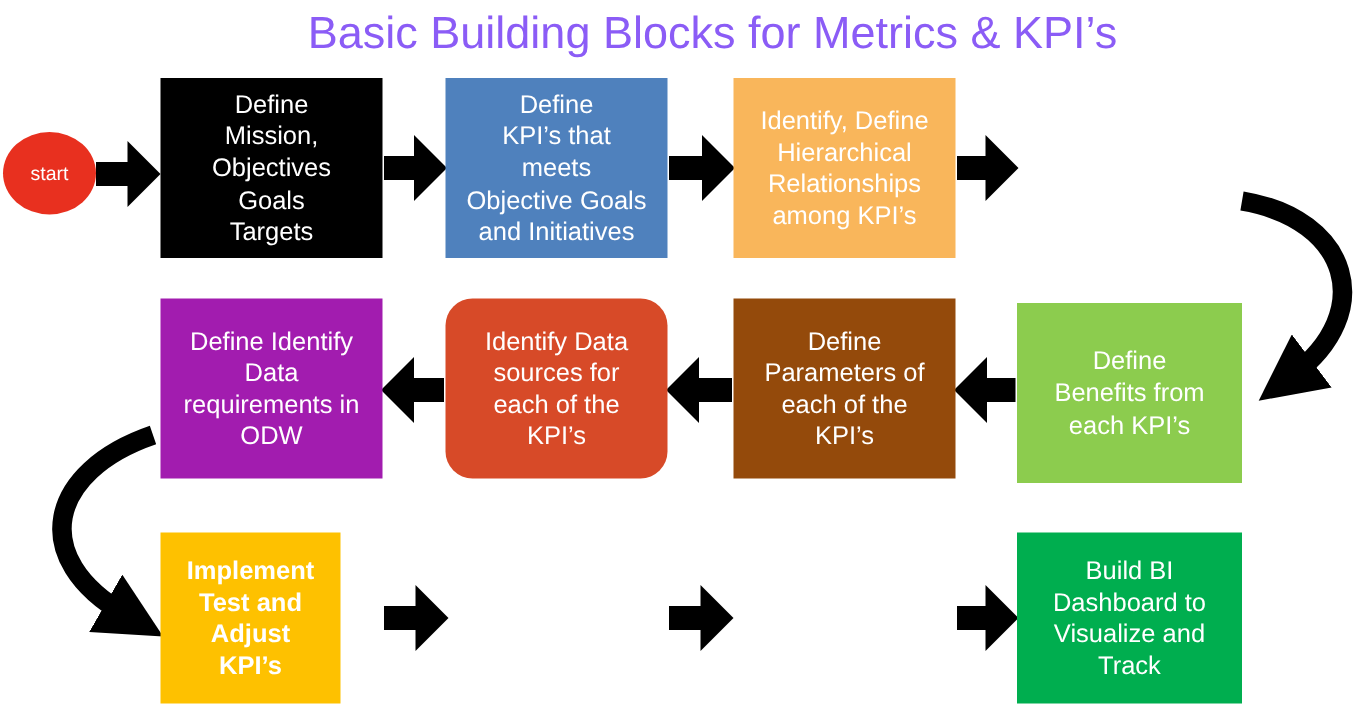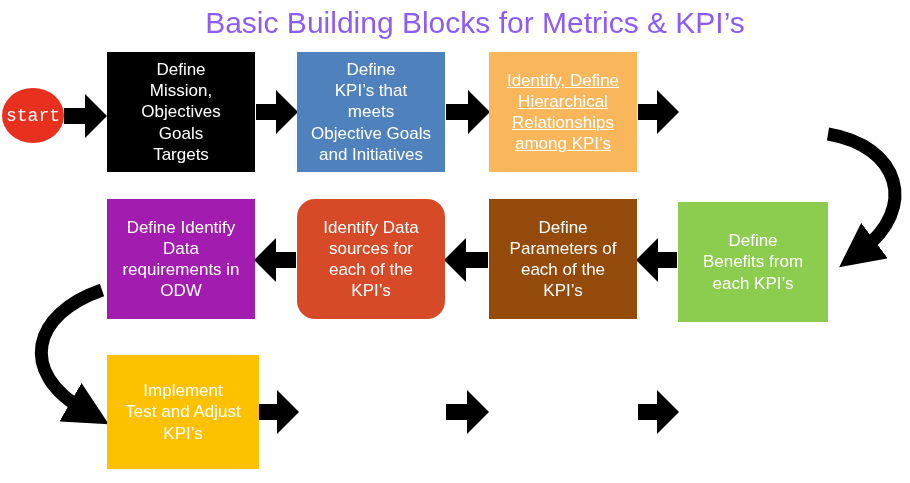--- a/index.html
+++ b/index.html
@@ -7,37 +7,37 @@
     position:relative;width:910px;height:483px;background:#ffffff;overflow:hidden;
     font-family:"Liberation Sans",sans-serif;
   }
   .title{
     position:absolute;top:6px;left:0;width:100%;margin:0;
     text-align:center;font-size:30px;font-weight:400;color:#8b5cf6;letter-spacing:0;padding-left:20px;
   }
   .start{
     position:absolute;left:2px;top:88px;width:62px;height:55px;border-radius:50%;
     display:flex;align-items:center;justify-content:center;
-    color:#ffffff;font-size:18px;font-family:Liberation Mono, monospace;
+    color:#ffffff;font-size:13px;
   }
   .box{
     position:absolute;display:flex;align-items:center;justify-content:center;
     text-align:center;color:#ffffff;font-size:17px;line-height:1.24;
     white-space:pre-line;padding:2px;box-sizing:border-box;
   }
   
   .b1 {left:107px;top:52px; width:148px;height:120px;}
   .b2 {left:297px;top:52px; width:148px;height:120px;}
   .b3 {left:489px;top:52px; width:148px;height:120px;}
   .b4 {left:678px;top:52px; width:150px;height:120px;}
   .b5 {left:107px;top:199px;width:148px;height:120px;}
   .b6 {left:297px;top:199px;width:148px;height:120px;}
   .b7 {left:489px;top:199px;width:148px;height:120px;}
   .b8 {left:678px;top:202px;width:150px;height:120px;}
-  .b9 {left:107px;top:355px;width:152px;height:114px;}
+  .b9 {left:107px;top:355px;width:120px;height:114px;font-weight:bold;}
   .b10{left:297px;top:355px;width:148px;height:114px;}
   .b11{left:489px;top:355px;width:148px;height:114px;}
   .b12{left:678px;top:355px;width:150px;height:114px;}
   .arrows{position:absolute;left:0;top:0;width:910px;height:483px;pointer-events:none;}
 </style>
 </head>
 <body>
 
 <div class="canvas">
 
@@ -74,21 +74,21 @@
   <div class="box b1" style="background-color: rgb(0, 0, 0);">Define
 Mission,
 Objectives
 Goals
 Targets</div>
   <div class="box b2" style="background-color: rgb(79, 129, 189);">Define
 KPI’s that
 meets
 Objective Goals
 and Initiatives</div>
-  <div class="box b3" style="background-color: rgb(249, 182, 91); text-decoration: underline;">Identify, Define
+  <div class="box b3" style="background-color: rgb(249, 182, 91);">Identify, Define
 Hierarchical
 Relationships
 among KPI’s</div>
   <div class="box b5" style="background-color: #a21caf;">Define Identify
 Data
 requirements in
 ODW</div>
   <div class="box b6" style="background-color: rgb(215, 74, 40); border-radius: 18px;">Identify Data
 sources for
 each of the
@@ -96,14 +96,18 @@
   <div class="box b7" style="background-color: rgb(148, 74, 11);">Define
 Parameters of
 each of the
 KPI’s</div>
   <div class="box b8" style="background-color: rgb(140, 204, 78);">Define
 Benefits from
 each KPI’s</div>
   <div class="box b9" style="background-color: rgb(254, 193, 0);">Implement
 Test and Adjust
 KPI’s</div>
+  <div class="box b12" style="background-color: rgb(0, 174, 79);">Build BI
+Dashboard to
+Visualize and
+Track</div>
 
 </div>
 
 </body></html>

